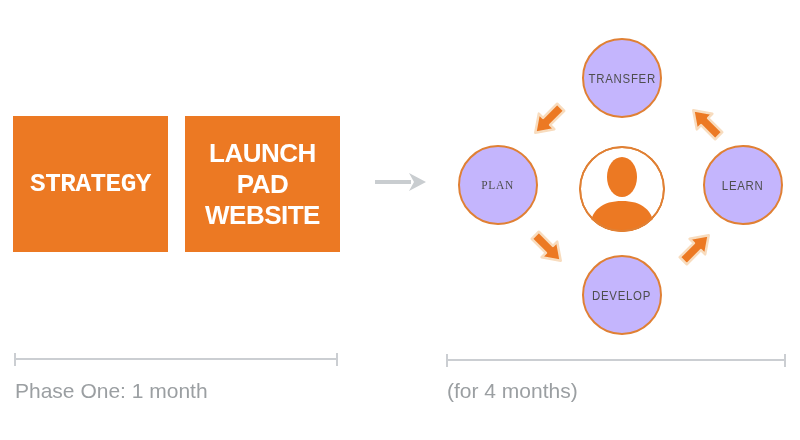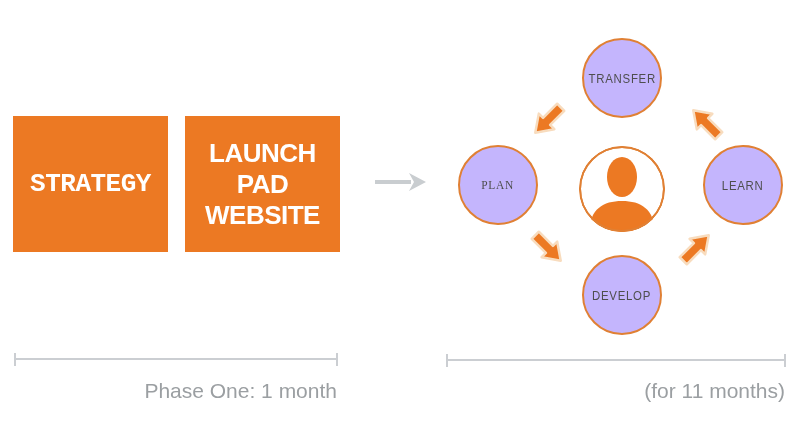--- a/index.html
+++ b/index.html
@@ -39,21 +39,21 @@
     transform:scaleX(0.88);white-space:nowrap;
   }
   .node-center{
     position:absolute;left:579px;top:146px;width:86px;height:86px;
     border-radius:50%;overflow:hidden;background:#ffffff;box-sizing:border-box;
   }
   .node-center svg{display:block;width:86px;height:86px;}
 
   
   .caption{
-    position:absolute;text-align:right;color:var(--phaseText);
+    position:absolute;text-align:left;color:var(--phaseText);
     font-size:21px;line-height:29px;
   }
   .caption-one{left:15px;top:376px;width:322px;}
   .caption-two{left:447px;top:376px;width:338px;}
 
   
   .overlay{position:absolute;left:0;top:0;pointer-events:none;}
 </style>
 </head>
 <body style="--accent: #EC7923; --ring: #E08034; --arrowOutline: #F8DCBE; --grayArrow: #C9CDD0; --measureLine: #CBCED2; --phaseText: #9B9FA2; --circleText: #4E4E4E;">
@@ -116,16 +116,16 @@
     </g>
     <g stroke="var(--measureLine)" stroke-width="2">
       <line x1="447" y1="360" x2="785" y2="360"></line>
       <line x1="447" y1="354" x2="447" y2="367"></line>
       <line x1="785" y1="354" x2="785" y2="367"></line>
     </g>
   </svg>
 
   <div class="caption caption-one">Phase One: 1 month</div>
   <div class="caption caption-two">
-    <div>(for 11 months)</div>
+    <div>(for 4 months)</div>
   </div>
 
 </div>
 
 </body></html>

